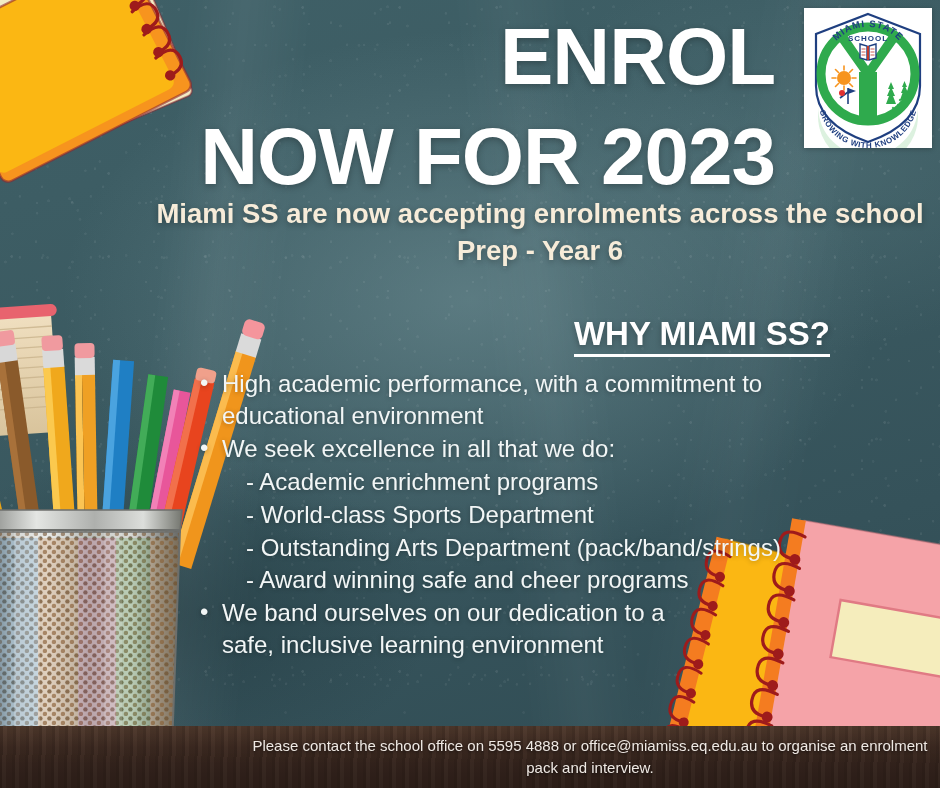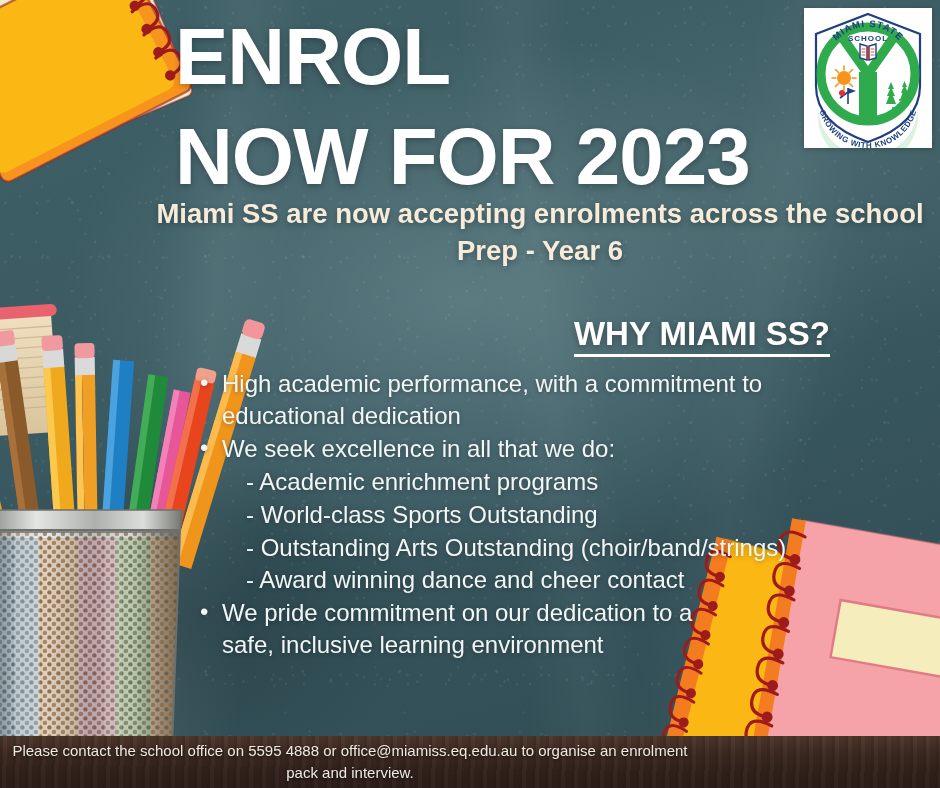--- a/index.html
+++ b/index.html
@@ -71,21 +71,21 @@
     position: absolute;
     inset: 0;
     z-index: 30;
   }
 
   .headline {
     position: absolute;
     top: 18px;
     left: 175px;
     width: 600px;
-    text-align: left;
+    text-align: right;
     color: #ffffff;
     font-weight: bold;
     font-size: 80px;
     line-height: 0.98;
     letter-spacing: -1px;
     text-shadow: 0 2px 7px rgba(0,0,0,.28);
   }
   .headline .l1 { display: block; }
   .headline .l2 { display: block; white-space: nowrap; margin-top: 22px; }
 
@@ -144,27 +144,27 @@
     padding-left: 48px;
     margin-bottom: 1px;
   }
 
   
   .footer {
     position: absolute;
     left: 0;
     right: 0;
     bottom: 0;
-    height: 52px;
+    height: 62px;
     z-index: 40;
     background:
       linear-gradient(180deg, #4a352a 0%, #3a2820 35%, #2e1f19 100%);
     display: flex;
     align-items: center;
-    justify-content: flex-start;
+    justify-content: flex-end;
   }
   .footer::before {
     content: "";
     position: absolute;
     inset: 0;
     opacity: .35;
     background-image:
       repeating-linear-gradient(91deg, rgba(0,0,0,.35) 0 3px, rgba(255,255,255,.05) 3px 7px, rgba(0,0,0,.18) 7px 13px),
       linear-gradient(180deg, rgba(110,78,56,.45), rgba(0,0,0,0) 60%);
   }
@@ -531,31 +531,31 @@
 
     <div class="subtitle">Miami SS are now accepting enrolments across the school Prep - Year 6</div>
 
     <div class="why">
       <span>WHY MIAMI SS?</span>
     </div>
 
     <div class="bullets">
       <div class="bullet">
         <span>High academic performance, with a commitment to</span><br>
-        <span>educational dedication</span>
+        <span>educational environment</span>
       </div>
       <div class="bullet">
         <span>We seek excellence in all that we do:</span>
       </div>
       <div class="subitem">- Academic enrichment programs</div>
-      <div class="subitem">- World-class Sports Outstanding</div>
-      <div class="subitem">- Outstanding Arts Outstanding (choir/band/strings)</div>
-      <div class="subitem">- Award winning dance and cheer contact</div>
+      <div class="subitem">- World-class Sports Department</div>
+      <div class="subitem">- Outstanding Arts Department (pack/band/strings)</div>
+      <div class="subitem">- Award winning safe and cheer programs</div>
       <div class="bullet">
-        <span>We pride commitment on our dedication to a</span><br>
+        <span>We band ourselves on our dedication to a</span><br>
         <span>safe, inclusive learning environment</span>
       </div>
     </div>
 
   </div>
 
   <div class="footer">
     <div class="footer-text">Please contact the school office on 5595 4888 or office@miamiss.eq.edu.au to organise an enrolment pack and interview.</div>
   </div>
 

